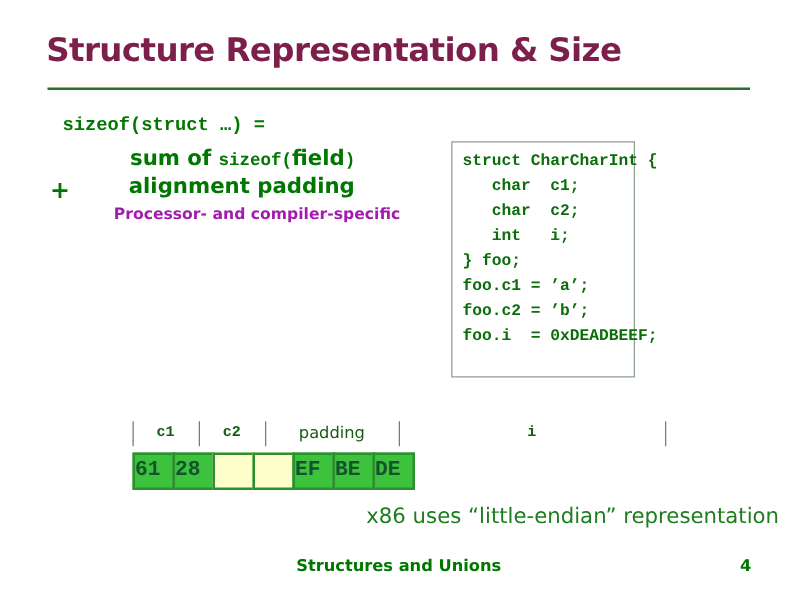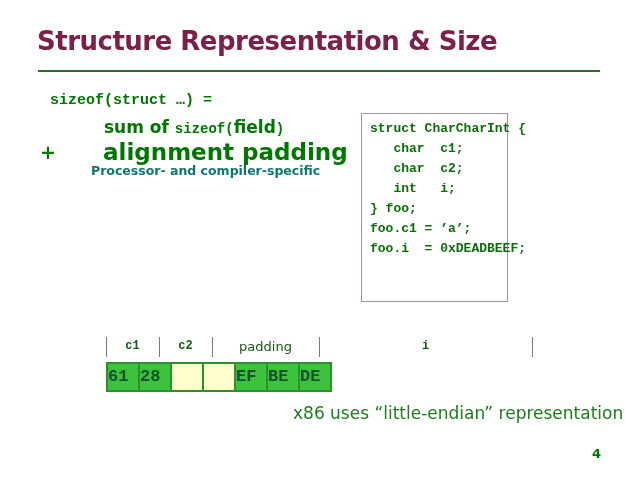--- a/index.html
+++ b/index.html
@@ -16,22 +16,22 @@
     position:absolute;left:38px;top:70px;width:562px;height:2px;background:#2d6e2d;
   }
   .f-line1{
     position:absolute;left:38px;top:92px;
     font-family:"Liberation Mono",monospace;font-weight:bold;font-size:15px;color:#007700;margin-left:12px;
   }
   .f-line2{position:absolute;left:104px;top:117px;color:#007700;white-space:nowrap;}
   .f-line2 .sans-b{font-size:17px;font-weight:bold;}
   .f-line2 .mono-b{font-family:"Liberation Mono",monospace;font-weight:bold;font-size:14px;}
   .f-plus{position:absolute;left:40px;top:141px;font-size:19px;font-weight:bold;color:#007700;}
-  .f-line3{position:absolute;left:103px;top:139px;font-size:23px;font-weight:bold;color:#007700;}
-  .f-note{position:absolute;left:91px;top:163px;font-size:12.5px;font-weight:bold;color:#0f766e;}
+  .f-line3{position:absolute;left:103px;top:139px;font-size:17px;font-weight:bold;color:#007700;}
+  .f-note{position:absolute;left:91px;top:163px;font-size:12.5px;font-weight:bold;color:#a21caf;}
   
   .code-box{
     position:absolute;left:361px;top:113px;width:147px;height:189px;
     border:1px solid #8fa08f;box-sizing:border-box;background:#fff;
     padding:5px 0 0 8px;
   }
   .code-box .code-line{
     font-family:"Liberation Mono",monospace;font-weight:bold;font-size:13px;
     line-height:20px;color:#0b6e0b;white-space:pre;
   }
@@ -78,20 +78,21 @@
   <div class="f-note">Processor- and compiler-specific</div>
 
   <div class="code-box">
     <div class="code-line">struct CharCharInt {</div>
     <div class="code-line">   char  c1;</div>
     <div class="code-line">   char  c2;</div>
     <div class="code-line">   int   i;</div>
     <div class="code-line">} foo;</div>
     <div class="code-line"></div>
     <div class="code-line">foo.c1 = ’a’;</div>
+    <div class="code-line">foo.c2 = ’b’;</div>
     <div class="code-line">foo.i  = 0xDEADBEEF;</div>
   </div>
 
   <div class="labels-row">
     <div class="tick" style="left:-0.5px"></div>
     <div class="tick" style="left:52.5px"></div>
     <div class="tick" style="left:105.5px"></div>
     <div class="tick" style="left:212.5px"></div>
     <div class="tick" style="left:425.5px"></div>
     <div class="mem-label monolbl" style="left:0;width:53px">c1</div>
@@ -105,15 +106,16 @@
     <div class="cell">28</div>
     <div class="cell padding"></div>
     <div class="cell padding"></div>
     <div class="cell">EF</div>
     <div class="cell">BE</div>
     <div class="cell">DE</div>
   </div>
 
   <div class="caption">x86 uses “little-endian” representation</div>
 
+  <div class="footer-center">Structures and Unions</div>
   <div class="footer-page">4</div>
 
 </div>
 
 </body></html>

